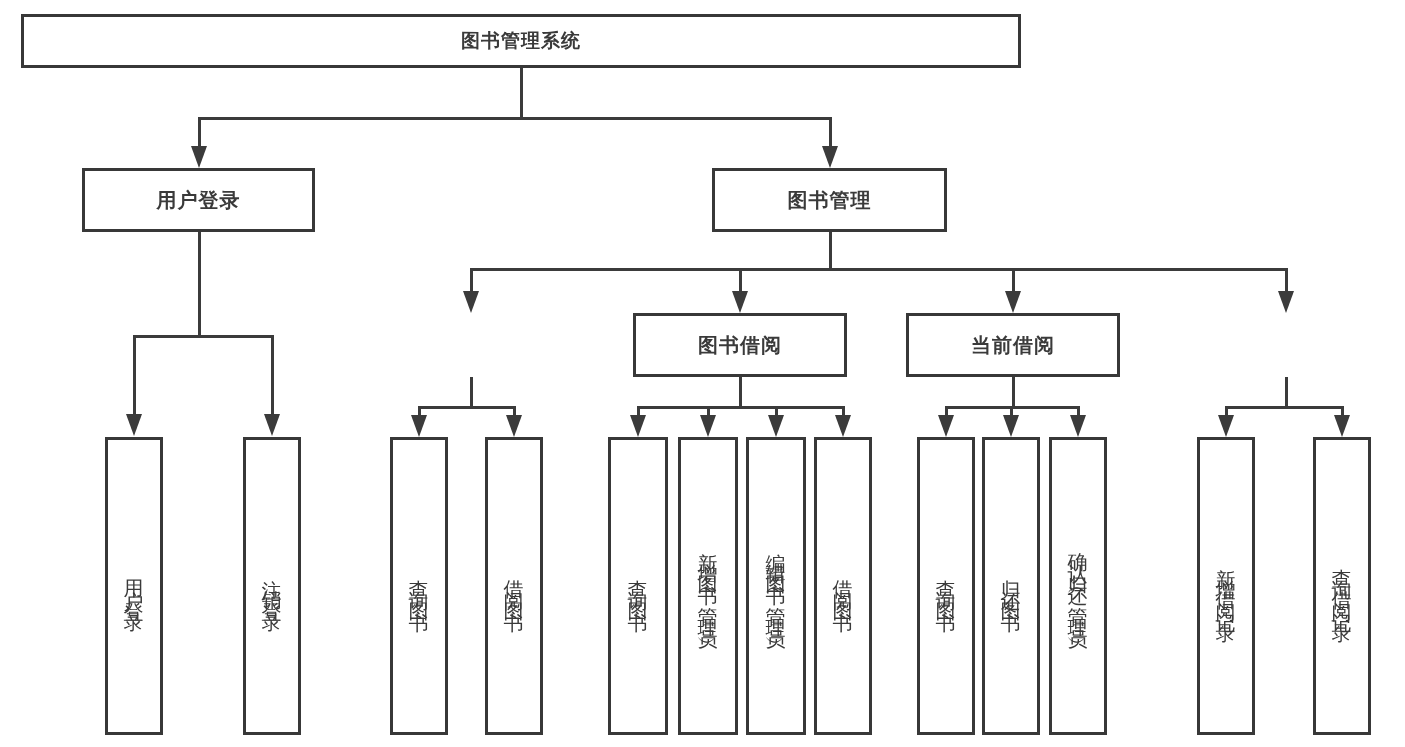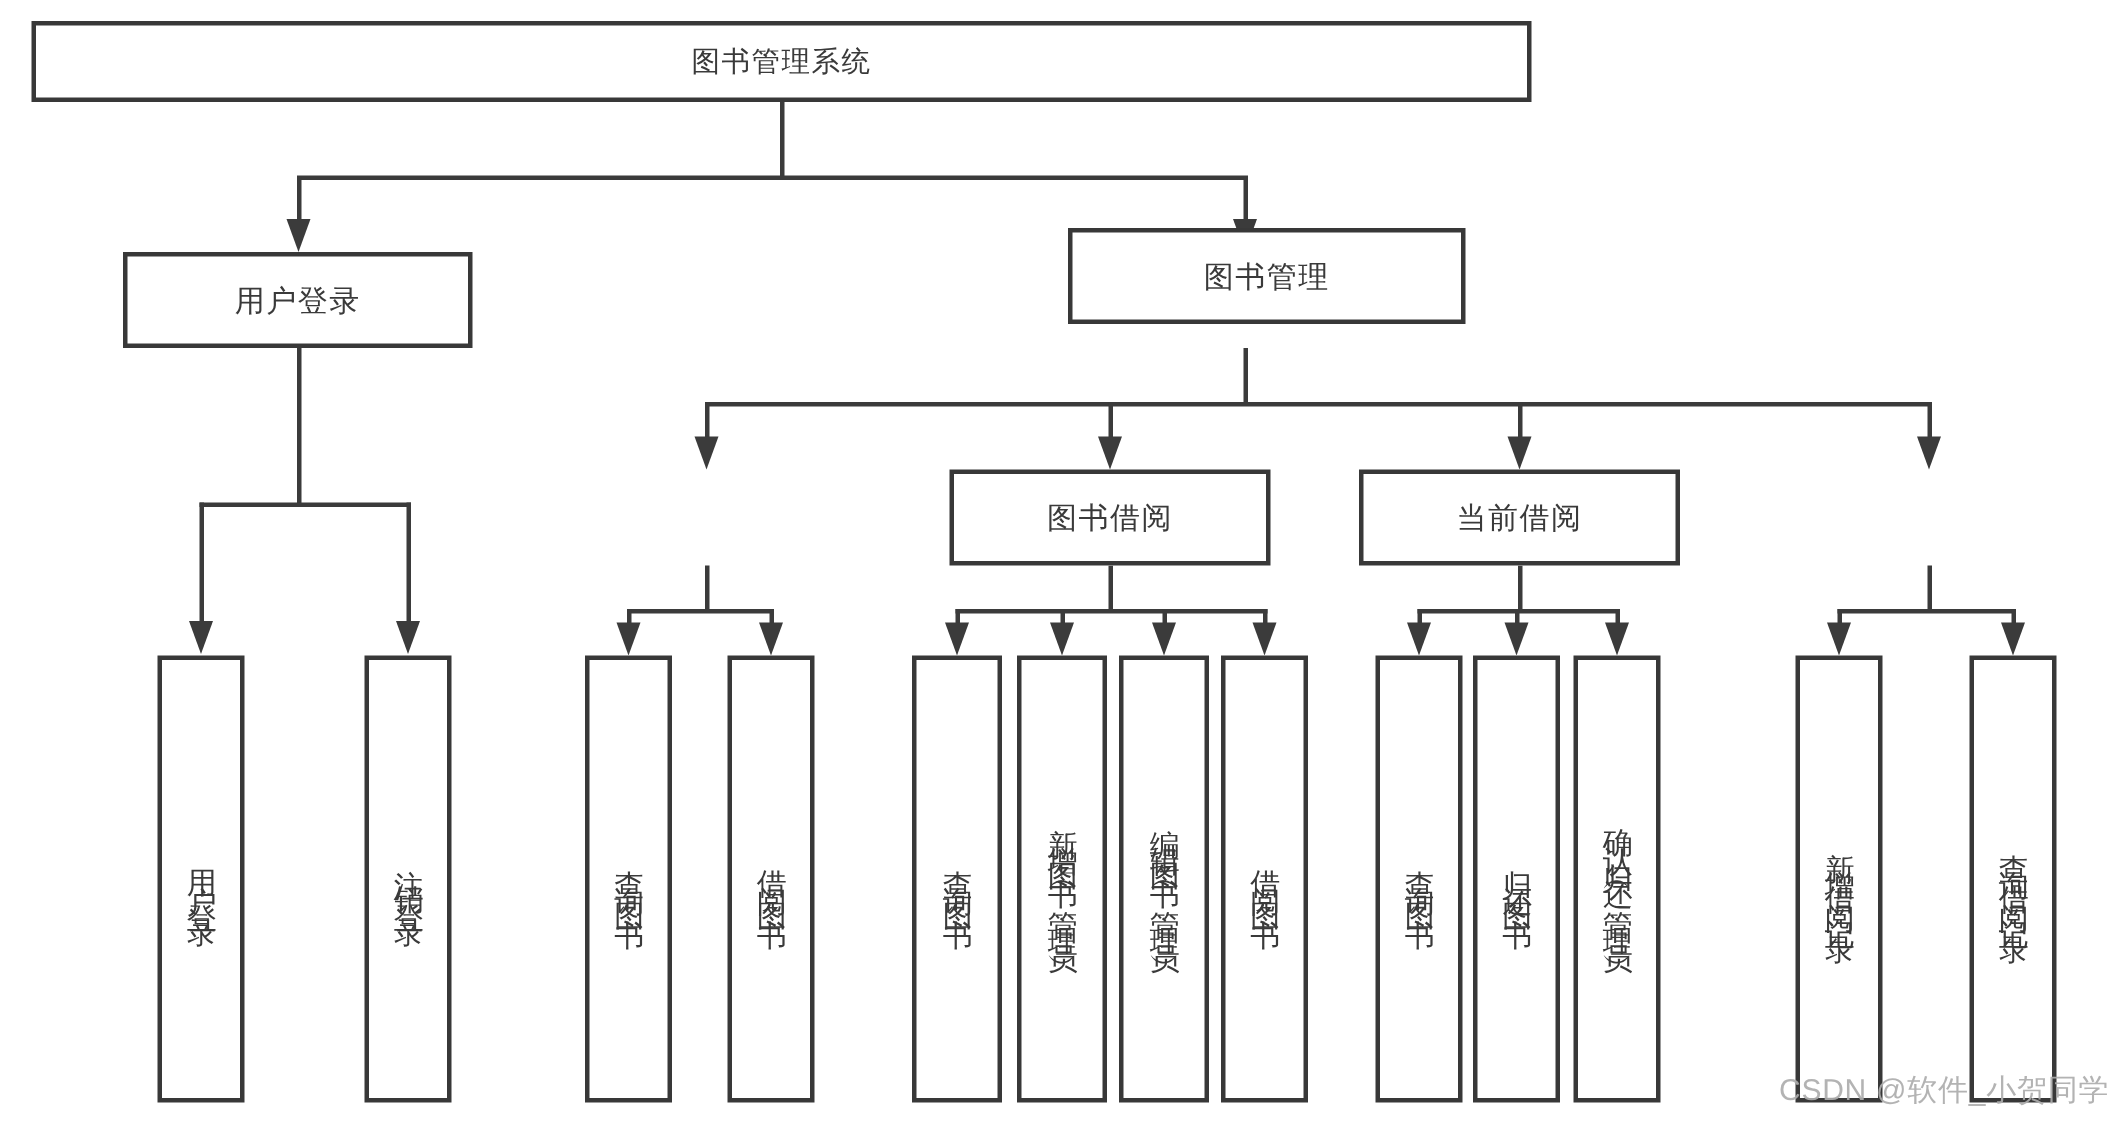--- a/index.html
+++ b/index.html
@@ -16,20 +16,21 @@
     background:#ffffff;
     border:3px solid #383838;
     display:flex;align-items:center;justify-content:center;
     color:#3a3a3a;
     z-index:2;
   }
   .h-node span{
     font-size:20px;
     letter-spacing:1px;
     white-space:nowrap;
+    font-weight:bold;
   }
   .root-node span{font-size:19px;}
   .v-node span{
     writing-mode:vertical-lr;
     text-orientation:mixed;
     font-size:20px;
     letter-spacing:11px;
     line-height:1;
   }
   .vline,.hline{
@@ -62,21 +63,21 @@
 
 <div id="stage">
 
   <div class="node h-node root-node" style="left:21px;top:14px;width:1000px;height:54px">
     <span>图书管理系统</span>
   </div>
 
   <div class="node h-node" style="left:82px;top:168px;width:233px;height:64px">
     <span>用户登录</span>
   </div>
-  <div class="node h-node" style="left:712px;top:152px;width:265px;height:64px">
+  <div class="node h-node" style="left:712px;top:168px;width:235px;height:64px">
     <span>图书管理</span>
   </div>
 
   <div class="node h-node" style="left:633px;top:313px;width:214px;height:64px">
     <span>图书借阅</span>
   </div>
   <div class="node h-node" style="left:906px;top:313px;width:214px;height:64px">
     <span>当前借阅</span>
   </div>
 
@@ -117,21 +118,20 @@
     <span>确认归还（管理员）</span>
   </div>
 
   <div class="node v-node" style="left:1197px;top:437px;width:58px;height:298px">
     <span>新增借阅记录</span>
   </div>
   <div class="node v-node" style="left:1313px;top:437px;width:58px;height:298px">
     <span>查询借阅记录</span>
   </div>
 
-  <div id="watermark">CSDN @软件_小贺同学</div>
 <div class="vline" style="left: 519.5px; top: 68px; height: 50px;"></div>
     <div class="vline" style="left: 197.5px; top: 232px; height: 104px;"></div>
     <div class="vline" style="left: 828.5px; top: 232px; height: 37px;"></div>
     <div class="vline" style="left: 469.5px; top: 377px; height: 30px;"></div>
     <div class="vline" style="left: 738.5px; top: 377px; height: 30px;"></div>
     <div class="vline" style="left: 1011.5px; top: 377px; height: 30px;"></div>
     <div class="vline" style="left: 1284.5px; top: 377px; height: 30px;"></div>
     <div class="hline" style="left: 197.5px; top: 117px; width: 634px;"></div>
     <div class="hline" style="left: 132.5px; top: 335px; width: 141px;"></div>
     <div class="hline" style="left: 469.5px; top: 268px; width: 818px;"></div>

